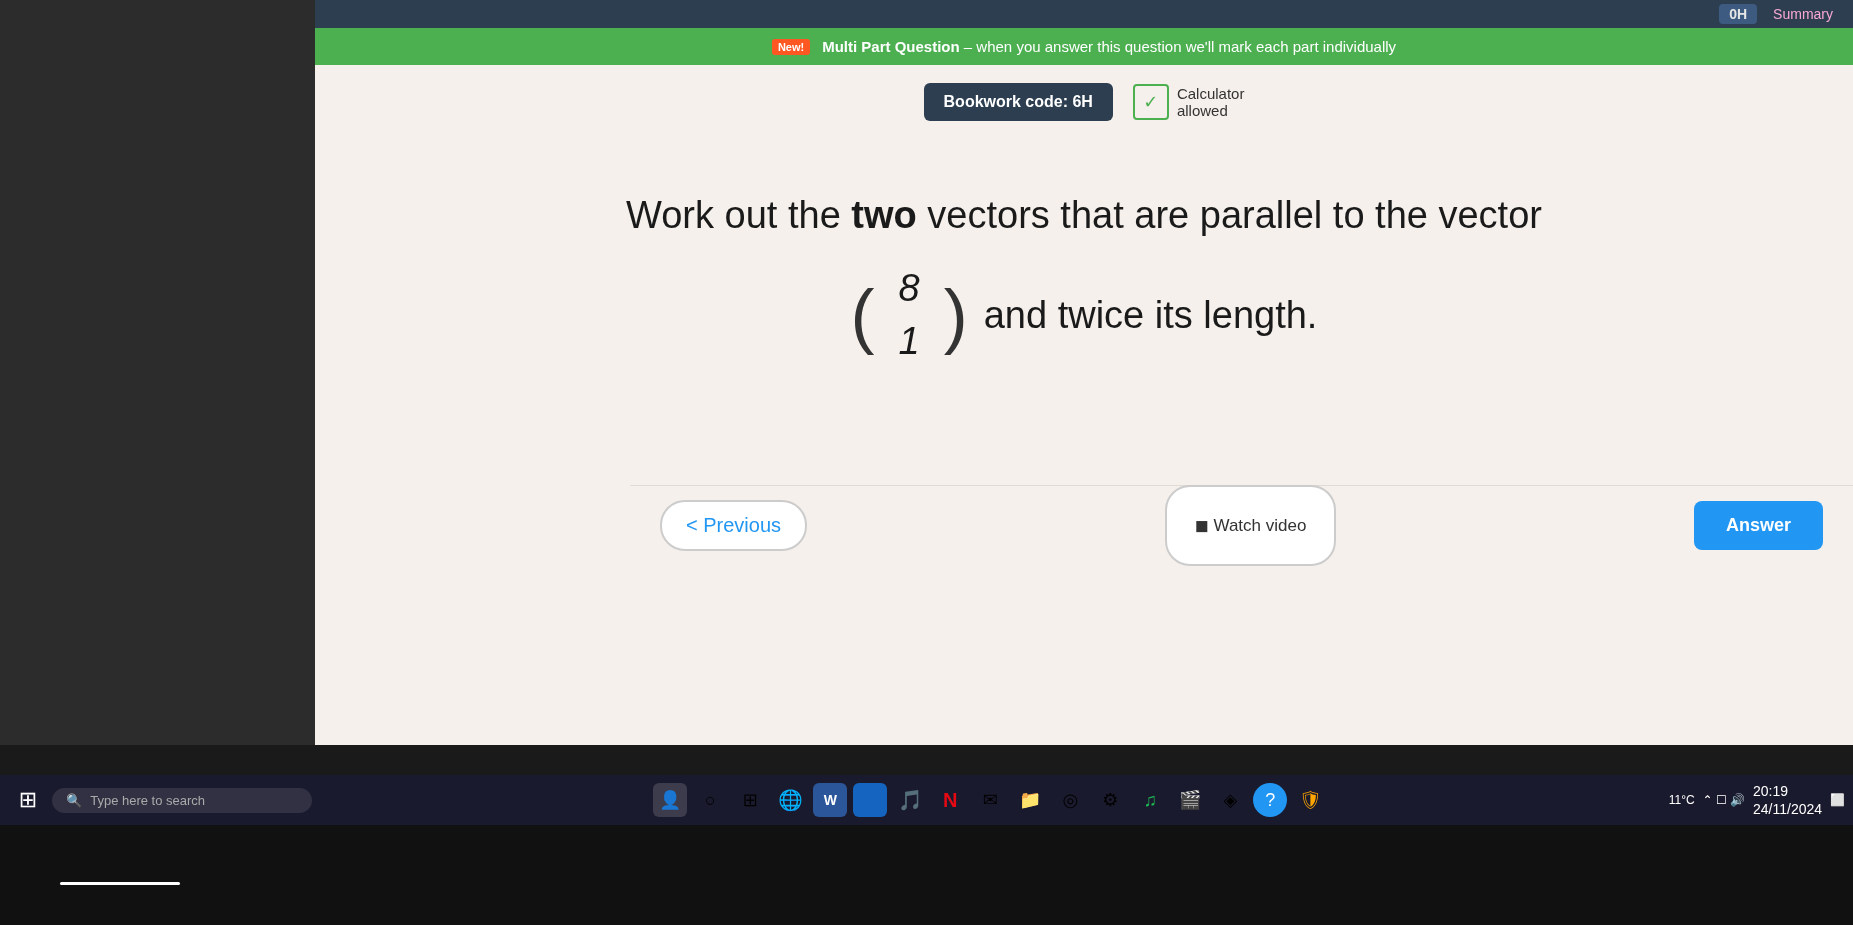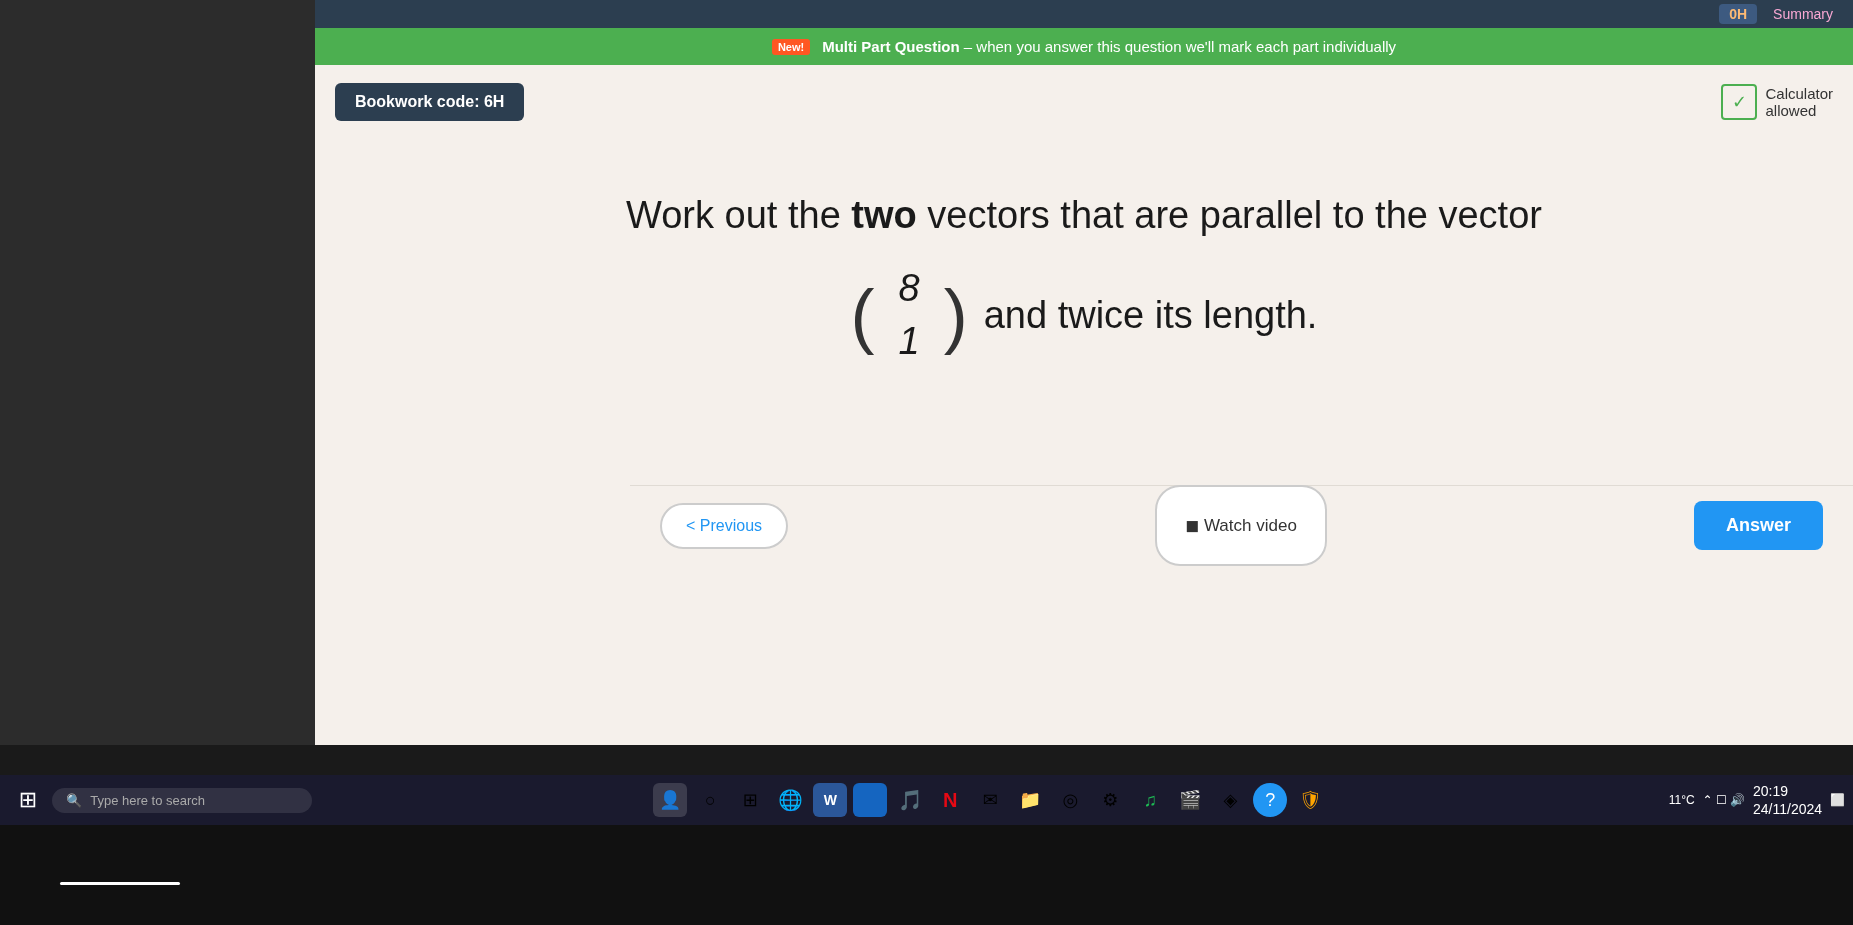--- a/index.html
+++ b/index.html
@@ -46,21 +46,21 @@
     }
 
     .notification-text strong {
       font-weight: bold;
     }
 
     
     .bookwork-bar {
       display: flex;
       align-items: center;
-      justify-content: space-between;
+      justify-content: center;
       gap: 20px;
       padding: 18px 20px;
       background: #f5f0eb;
     }
 
     .bookwork-code-btn {
       background: #2c3e50;
       color: white;
       padding: 10px 20px;
       border-radius: 6px;
@@ -150,21 +150,21 @@
       justify-content: space-between;
       padding: 0 30px;
       border-top: 1px solid #e0dbd4;
     }
 
     .prev-btn {
       background: white;
       border: 2px solid #ccc;
       border-radius: 25px;
       padding: 12px 24px;
-      font-size: 16px;
+      font-size: 20px;
       color: #2196F3;
       cursor: pointer;
       display: flex;
       align-items: center;
       gap: 6px;
     }
 
     .watch-video-btn {
       background: white;
       border: 2px solid #ccc;
@@ -303,21 +303,21 @@
 </head>
 <body>
 
 <div class="screen">
 
   <div class="left-panel"></div>
 
   <div class="main-content-wrapper">
 
     <div style="background:#2c3e50; height:28px; display:flex; align-items:center; justify-content:flex-end; padding: 0 20px; gap: 16px;">
-      <span style="background:#3d5a80; color:#fdba74; padding: 2px 10px; border-radius:4px; font-size:14px; font-weight:bold;">0H</span>
+      <span style="background:#3d5a80; color:#e5e5e5; padding: 2px 10px; border-radius:4px; font-size:14px; font-weight:bold;">0H</span>
       <span style="color:#f9a8d4; font-size:14px; cursor:pointer;">Summary</span>
     </div>
 
     <div class="notification-bar">
       <span class="new-badge">New!</span>
       <span class="notification-text">
         <strong>Multi Part Question</strong>
         <span>– when you answer this question we'll mark each part individually</span>
       </span>
     </div>

